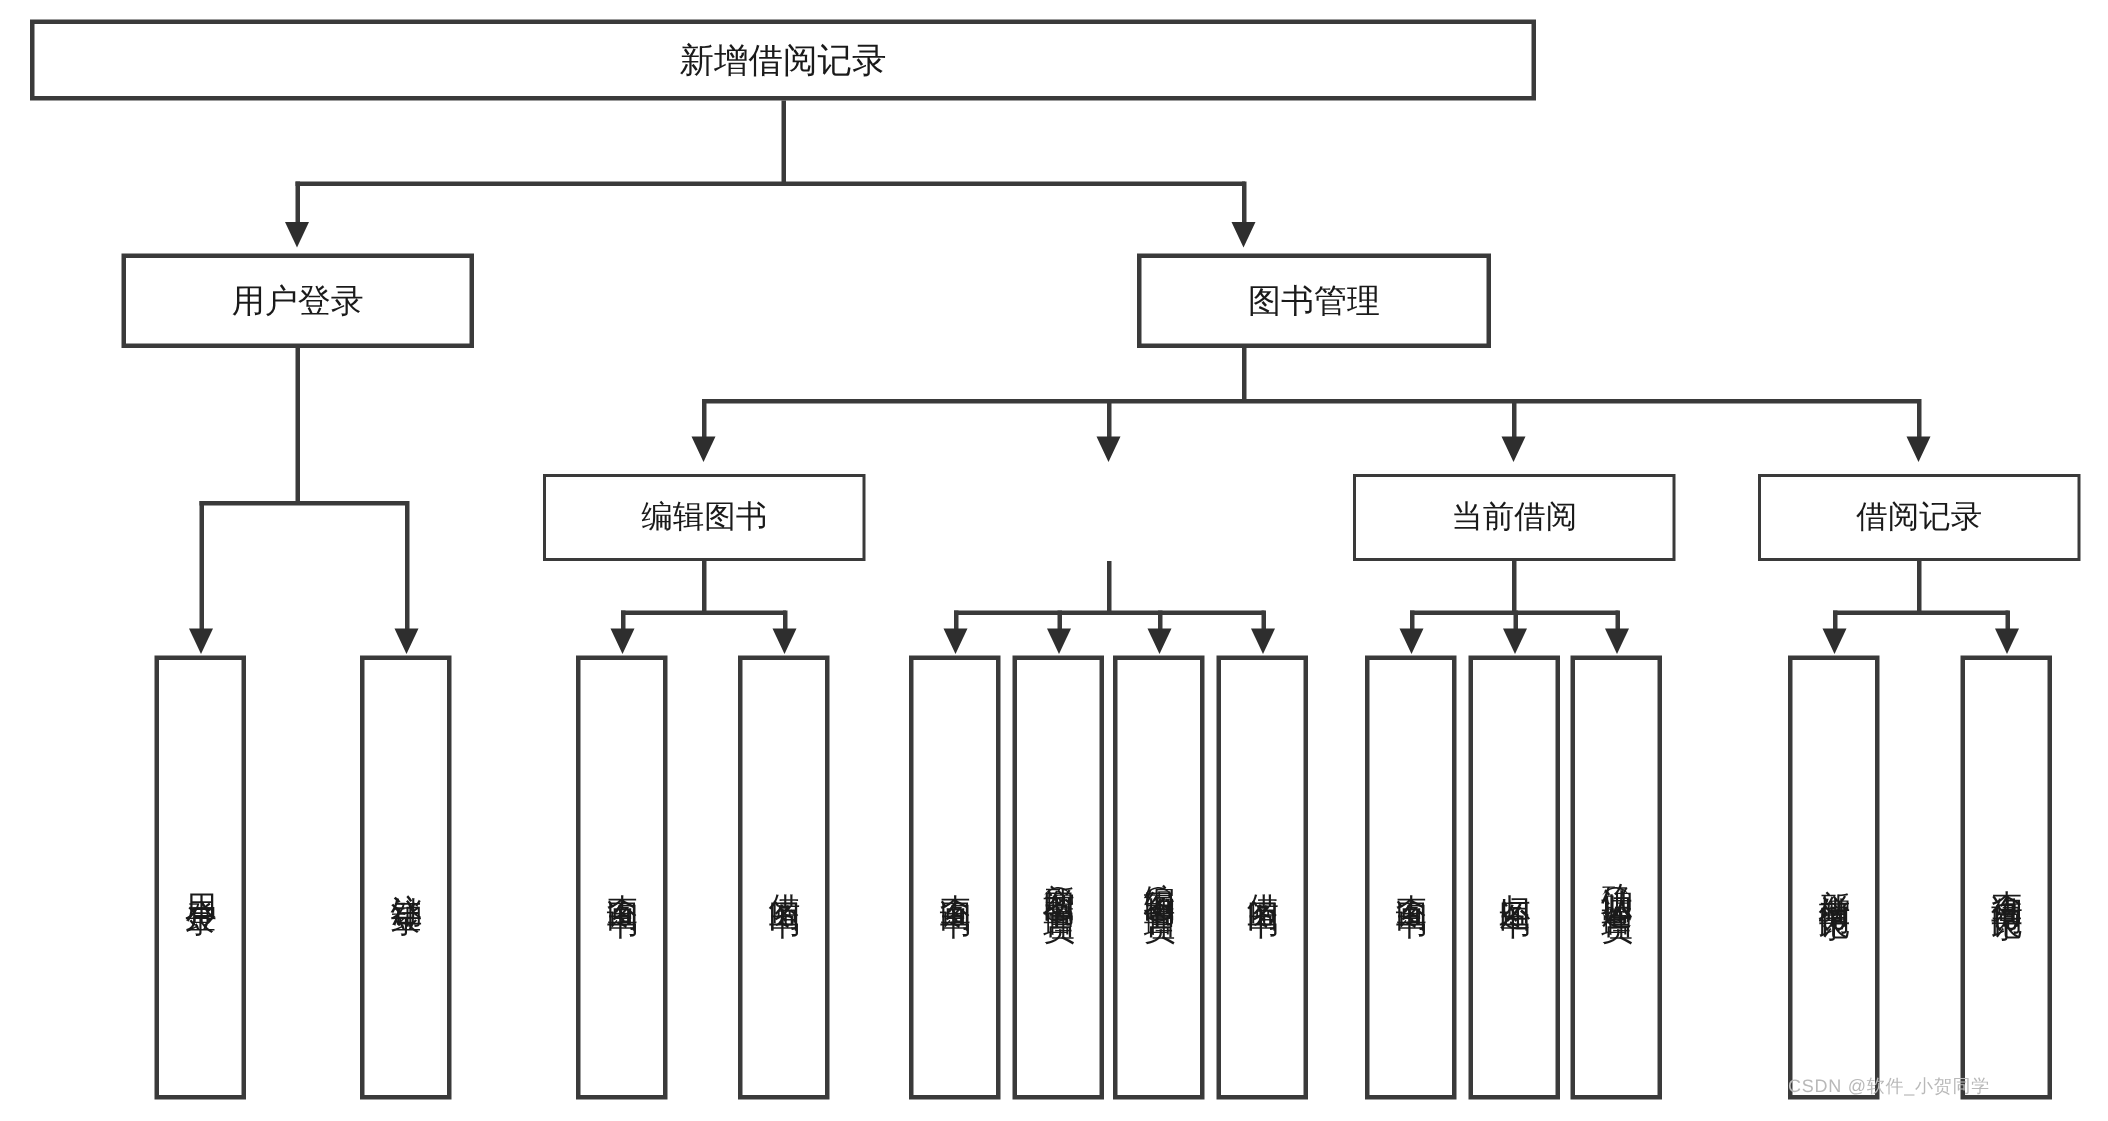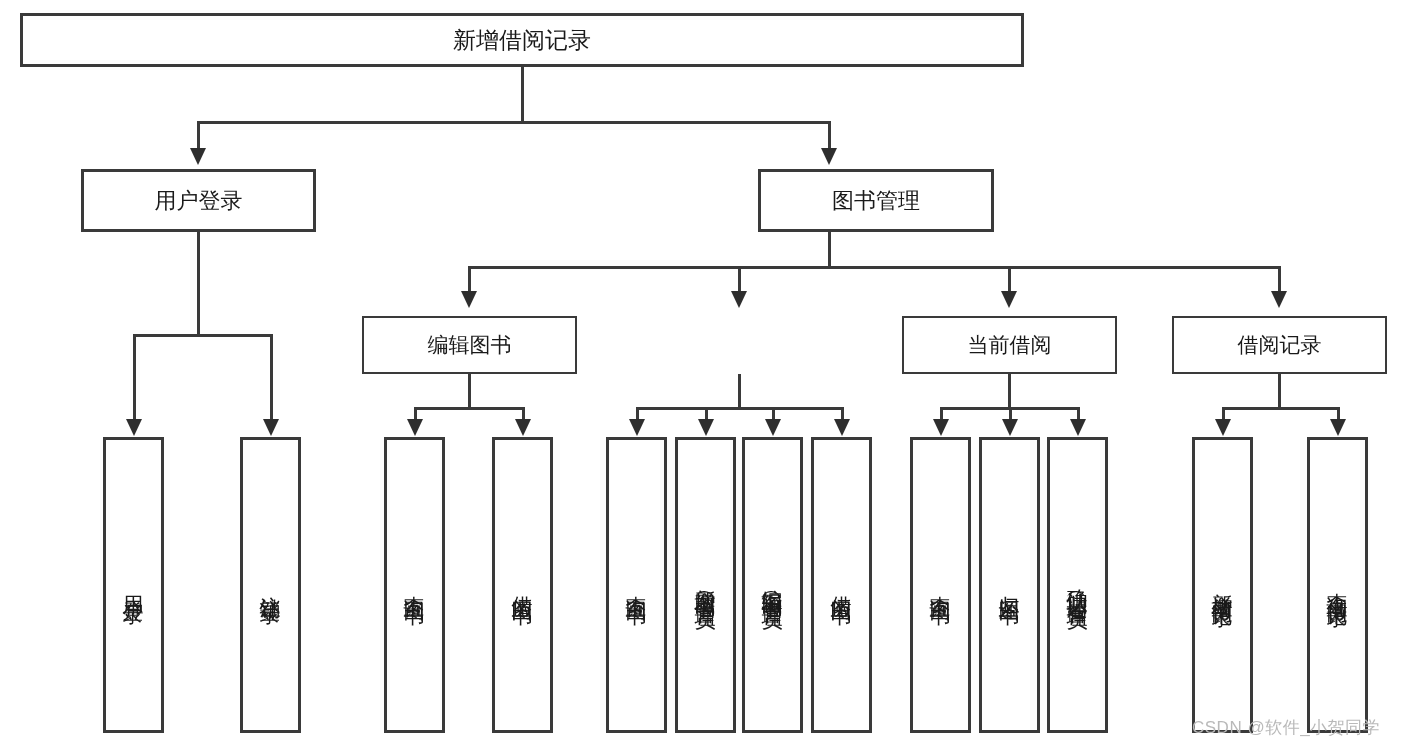--- a/index.html
+++ b/index.html
@@ -75,21 +75,21 @@
     position: absolute;
     width: 0;
     height: 0;
     border-left: 8px solid transparent;
     border-right: 8px solid transparent;
     border-top: 17px solid #2e2e2e;
   }
   
   #watermark {
     position: absolute;
-    font-size: 17px;
+    font-size: 12px;
     color: #b9b9b9;
     white-space: nowrap;
     letter-spacing: 0.5px;
     pointer-events: none;
   }
 </style>
 </head>
 <body>
 
 <div id="canvas">

